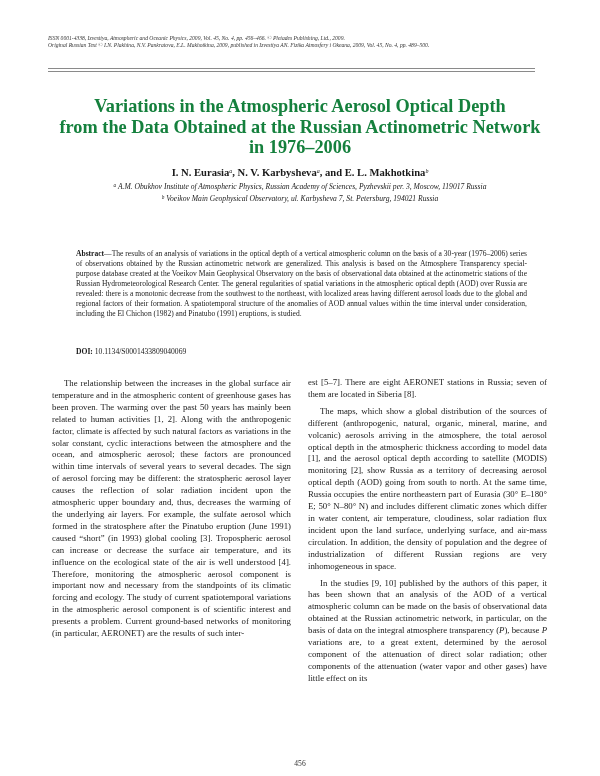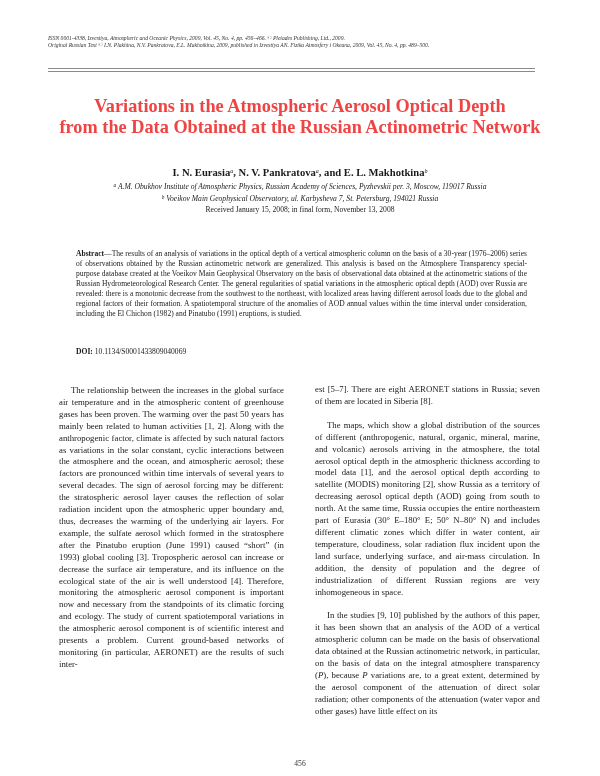--- a/index.html
+++ b/index.html
@@ -1,64 +1,64 @@
 <!DOCTYPE html>
 <html><head>
   <meta charset="utf-8">
   <style>
     html, body { margin: 0; padding: 0; background: #ffffff; }
     body { width: 600px; height: 776px; position: relative; overflow: hidden; font-family: "Liberation Serif", "DejaVu Serif", serif; color: #1a1a1a; }
     .header { position: absolute; left: 48px; top: 35px; width: 520px; font-style: italic; font-size: 5.6px; line-height: 7.3px; color: #333; white-space: nowrap; }
     .rule { position: absolute; left: 48px; width: 487px; height: 1px; background: #8a8a8a; }
     .rule.r1 { top: 68px; }
     .rule.r2 { top: 71px; }
-    .title { position: absolute; left: 40px; top: 96px; width: 520px; text-align: center; font-weight: bold; font-size: 18.3px; line-height: 20.5px; color: #ef4444; }
+    .title { position: absolute; left: 40px; top: 96px; width: 520px; text-align: center; font-weight: bold; font-size: 18.3px; line-height: 20.5px; color: #15803d; }
     .authors { position: absolute; left: 40px; top: 165px; width: 520px; text-align: center; font-weight: bold; font-size: 10.6px; line-height: 13px; }
     .authors sup { font-size: 6px; font-style: italic; font-weight: normal; vertical-align: 3px; }
     .affil { position: absolute; left: 40px; top: 180px; width: 520px; text-align: center; font-size: 7.6px; line-height: 10.3px; }
     .affil .it { font-style: italic; display: block; }
     .affil sup { font-size: 5.2px; vertical-align: 2px; }
     .affil .received { display: block; font-style: normal; }
     .abstract { position: absolute; left: 76px; top: 249px; width: 451px; font-size: 7.55px; line-height: 10.05px; text-align: justify; hyphens: none; }
     .abstract b { font-weight: bold; }
     .doi { position: absolute; left: 76px; top: 347px; font-size: 7.6px; line-height: 10px; text-align: center; }
     .doi b { font-weight: bold; }
     .col { position: absolute; top: 373px; width: 249px; font-size: 8.75px; line-height: 11.9px; text-align: justify; }
     .col.left { left: 47px; }
     .col.right { left: 303px; top: 372px; }
-    .col p { margin: 12px; text-indent: 12px; }
+    .col p { margin: 5px; text-indent: 12px; }
     .col p.cont { text-indent: 0; }
     .col p + p { margin-top: 4px; }
     .pageno { position: absolute; left: 283px; top: 723px; width: 34px; text-align: center; font-size: 7.6px; color: #333; margin-top: 36px; }
     i.v { font-style: italic; }
   </style>
 </head>
 <body>
 
 <div class="header">
   <div>ISSN 0001-4338, Izvestiya, Atmospheric and Oceanic Physics, 2009, Vol. 45, No. 4, pp. 456–466. © Pleiades Publishing, Ltd., 2009.</div>
   <div>Original Russian Text © I.N. Plakhina, N.V. Pankratova, E.L. Makhotkina, 2009, published in Izvestiya AN. Fizika Atmosfery i Okeana, 2009, Vol. 45, No. 4, pp. 489–500.</div>
 </div>
 
 <div class="rule r1"></div>
 <div class="rule r2"></div>
 
 <h1 class="title" style="margin:0;">
   <div>Variations in the Atmospheric Aerosol Optical Depth</div>
   <div>from the Data Obtained at the Russian Actinometric Network</div>
+  <div>in 1976–2006</div>
 </h1>
 
 <div class="authors">
-  <span>I. N. Eurasia</span><sup>a</sup><span>, </span><span>N. V. Pankratova</span><sup>a</sup><span>, and </span><span>E. L. Makhotkina</span><sup>b</sup>
+  <span>I. N. Eurasia</span><sup>a</sup><span>, </span><span>N. V. Karbysheva</span><sup>a</sup><span>, and </span><span>E. L. Makhotkina</span><sup>b</sup>
 </div>
 
 <div class="affil">
   <span class="it"><sup>a</sup> <span>A.M. Obukhov Institute of Atmospheric Physics, Russian Academy of Sciences, Pyzhevskii per. 3, Moscow, 119017 Russia</span></span>
   <span class="it"><sup>b</sup> <span>Voeikov Main Geophysical Observatory, ul. Karbysheva 7, St. Petersburg, 194021 Russia</span></span>
-  <span class="received">Received January 15, 2008; in final form, November 13, 2008</span>
 </div>
 
 <div class="abstract">
   <b>Abstract</b><span>—</span><span>The results of an analysis of variations in the optical depth of a vertical atmospheric column on the basis of a 30-year (1976–2006) series of observations obtained by the Russian actinometric network are generalized. This analysis is based on the Atmosphere Transparency special-purpose database created at the Voeikov Main Geophysical Observatory on the basis of observational data obtained at the actinometric stations of the Russian Hydrometeorological Research Center. The general regularities of spatial variations in the atmospheric optical depth (AOD) over Russia are revealed: there is a monotonic decrease from the southwest to the northeast, with localized areas having different aerosol loads due to the global and regional factors of their formation. A spatiotemporal structure of the anomalies of AOD annual values within the time interval under consideration, including the El Chichon (1982) and Pinatubo (1991) eruptions, is studied.</span>
 </div>
 
 <div class="doi">
   <b>DOI:</b> <span>10.1134/S0001433809040069</span>
 </div>
 

